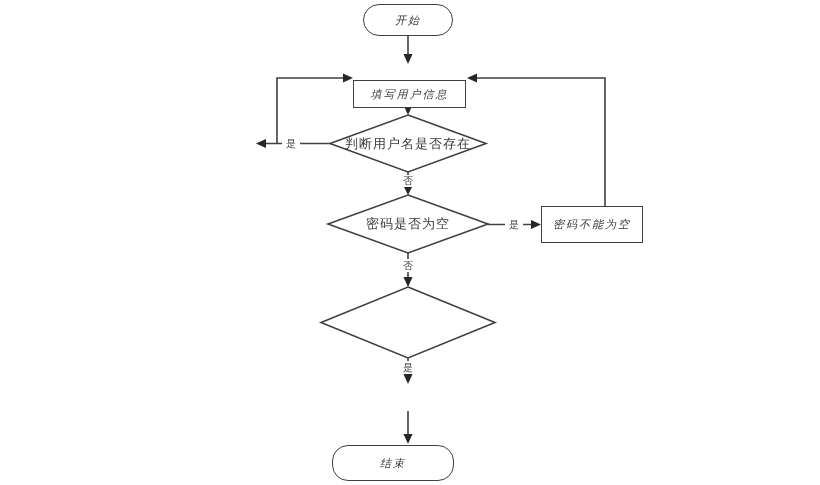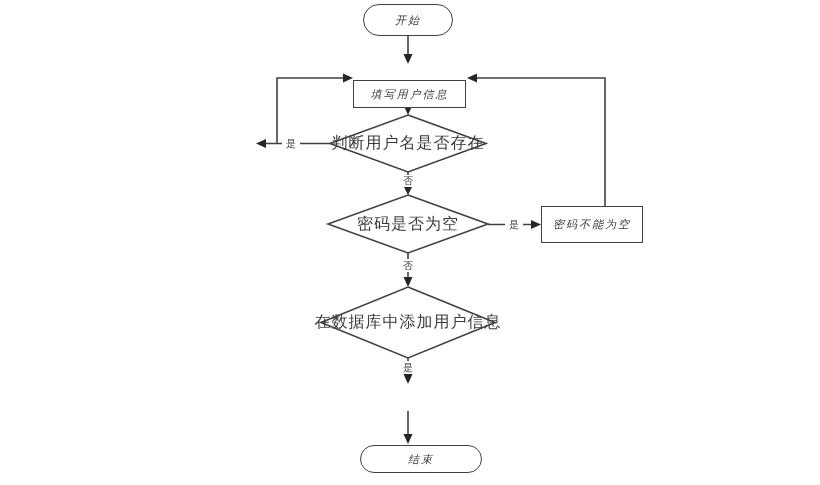--- a/index.html
+++ b/index.html
@@ -9,21 +9,21 @@
   }
   .canvas svg{position:absolute;left:0;top:0;width:820px;height:485px;}
   .node{
     position:absolute;display:flex;align-items:center;justify-content:center;
     background:#ffffff;border:1.6px solid #404040;box-sizing:border-box;
     font-size:11px;letter-spacing:2px;color:#3a3a3a;text-align:center;white-space:nowrap;font-style:italic;
   }
   .stadium{border-radius:16px;}
   .diamond-label{
     position:absolute;display:flex;align-items:center;justify-content:center;
-    font-size:16px;letter-spacing:1px;color:#3a3a3a;text-align:center;white-space:nowrap;
+    font-size:13px;letter-spacing:1px;color:#3a3a3a;text-align:center;white-space:nowrap;
     background:transparent;
   }
   .edge-label{
     position:absolute;display:flex;align-items:center;justify-content:center;
     background:#ffffff;font-size:10px;color:#3a3a3a;line-height:12px;
   }
   .stroke{stroke:#404040;stroke-width:1.6;fill:none;}
   .arrow{fill:#262626;stroke:none;}
   .diamond{fill:#ffffff;stroke:#404040;stroke-width:1.6;}
 </style>
@@ -73,24 +73,23 @@
 
   <div class="node" style="left:353px;top:64px;width:113px;height:28px;margin-top:16px;">填写用户信息</div>
 
   <div class="diamond-label" style="left:330px;top:115px;width:156px;height:57px;">判断用户名是否存在</div>
 
 
   <div class="diamond-label" style="left:328px;top:195px;width:160px;height:58px;">密码是否为空</div>
 
   <div class="node" style="left:541px;top:206px;width:102px;height:37px;">密码不能为空</div>
 
-  <div class="diamond-label" style="left:321px;top:287px;width:174px;height:71px;">在数据库中添加用户信息</div>
 
 
-  <div class="node stadium" style="left:360px;top:445px;width:122px;height:28px;">结束</div>
+  <div class="node stadium" style="left:332px;top:445px;width:122px;height:36px;">结束</div>
 
   <div class="edge-label" style="left:282px;top:136px;width:18px;height:15px;">是</div>
 
   <div class="edge-label" style="left:399px;top:175px;width:18px;height:12px;">否</div>
 
   <div class="edge-label" style="left:505px;top:217px;width:18px;height:15px;">是</div>
 
   <div class="edge-label" style="left:399px;top:259px;width:18px;height:13px;">否</div>
 
   <div class="edge-label" style="left:399px;top:361px;width:18px;height:13px;">是</div>

